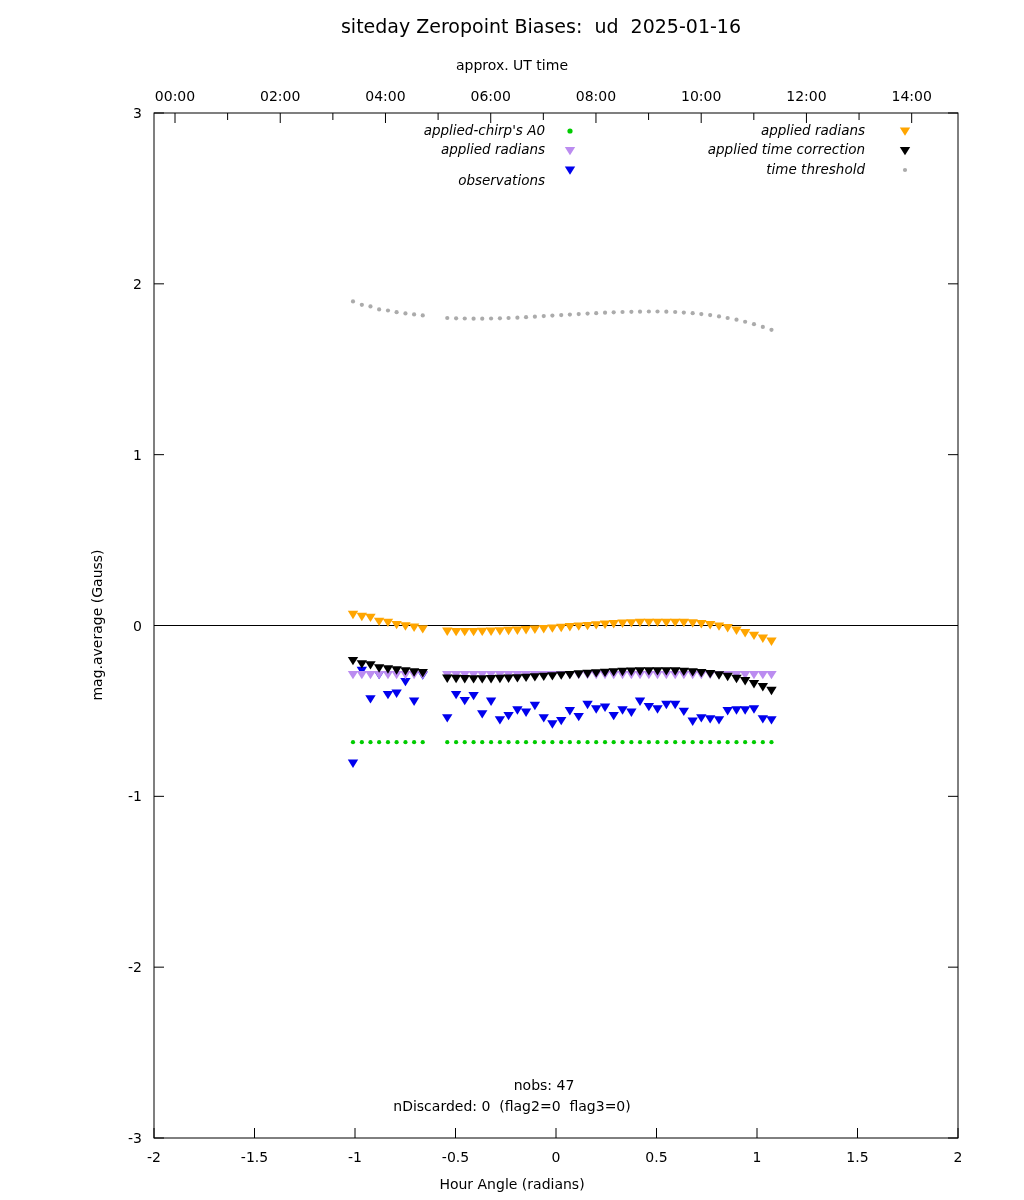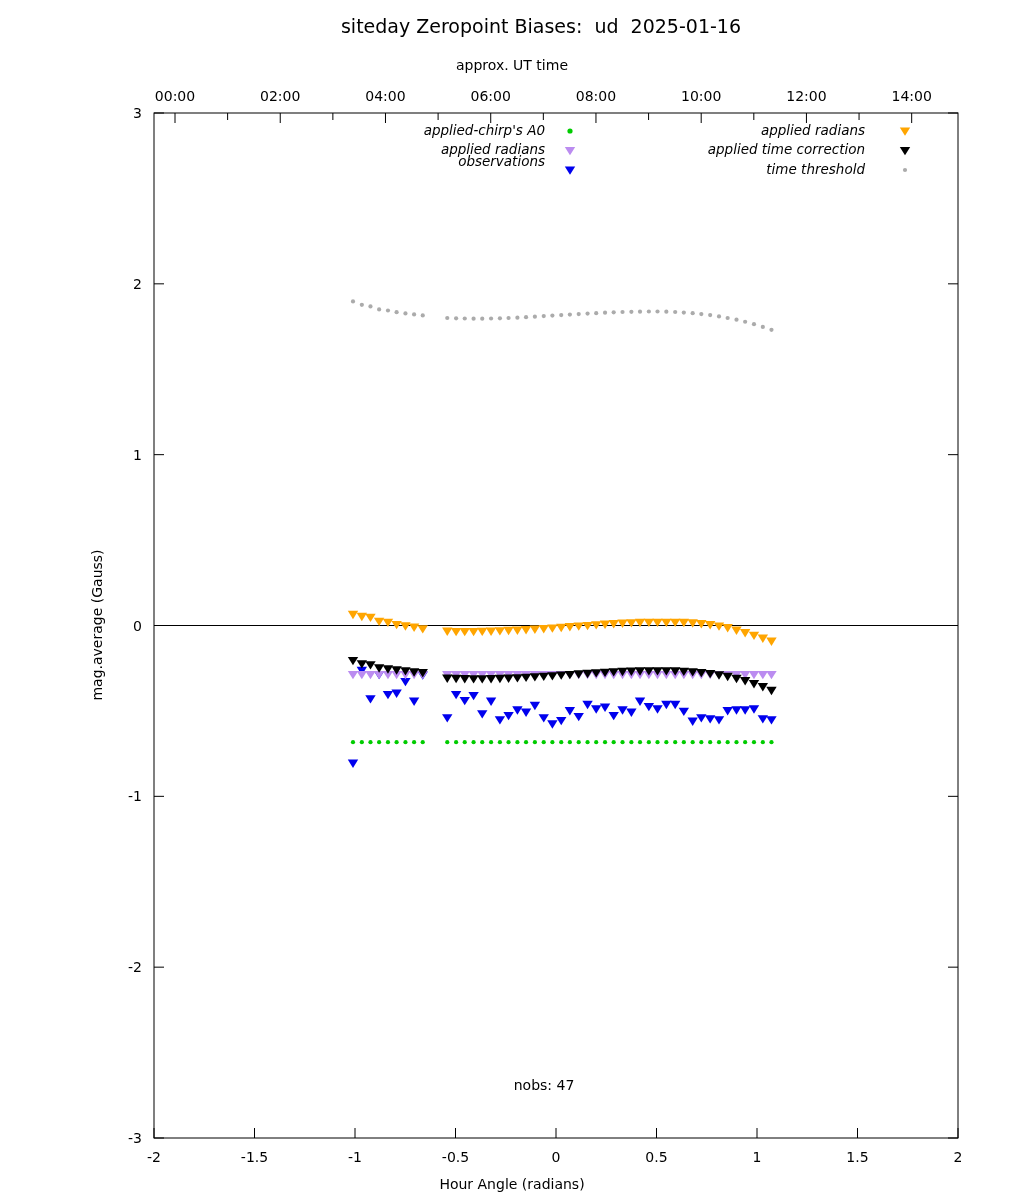--- a/index.html
+++ b/index.html
@@ -401,21 +401,22 @@
   <div id="title" class="abs pre">siteday Zeropoint Biases:  ud  2025-01-16</div>
 
   <div id="x2label" class="abs pre">approx. UT time</div>
 
   <div id="xlabel" class="abs pre">Hour Angle (radians)</div>
 
   <div id="ylabel" class="abs">mag.average (Gauss)</div>
 
   <div class="abs legend-label" style="right:479px;top:122px;">applied-chirp's A0</div>
   <div class="abs legend-label" style="right:479px;top:141px;">applied radians</div>
-  <div class="abs legend-label" style="right:479px;top:153px;">observations</div>
+  <div class="abs legend-label" style="right:479px;top:172px;">observations</div>
 
   <div class="abs legend-label" style="right:159px;top:122px;">applied radians</div>
   <div class="abs legend-label" style="right:159px;top:141px;">applied time correction</div>
   <div class="abs legend-label" style="right:159px;top:161px;">time threshold</div>
 
   <div id="nobs" class="abs pre">nobs: 47</div>
+  <div id="ndisc" class="abs pre">nDiscarded: 0  (flag2=0  flag3=0)</div>
 
 </div>
 
 </body></html>

